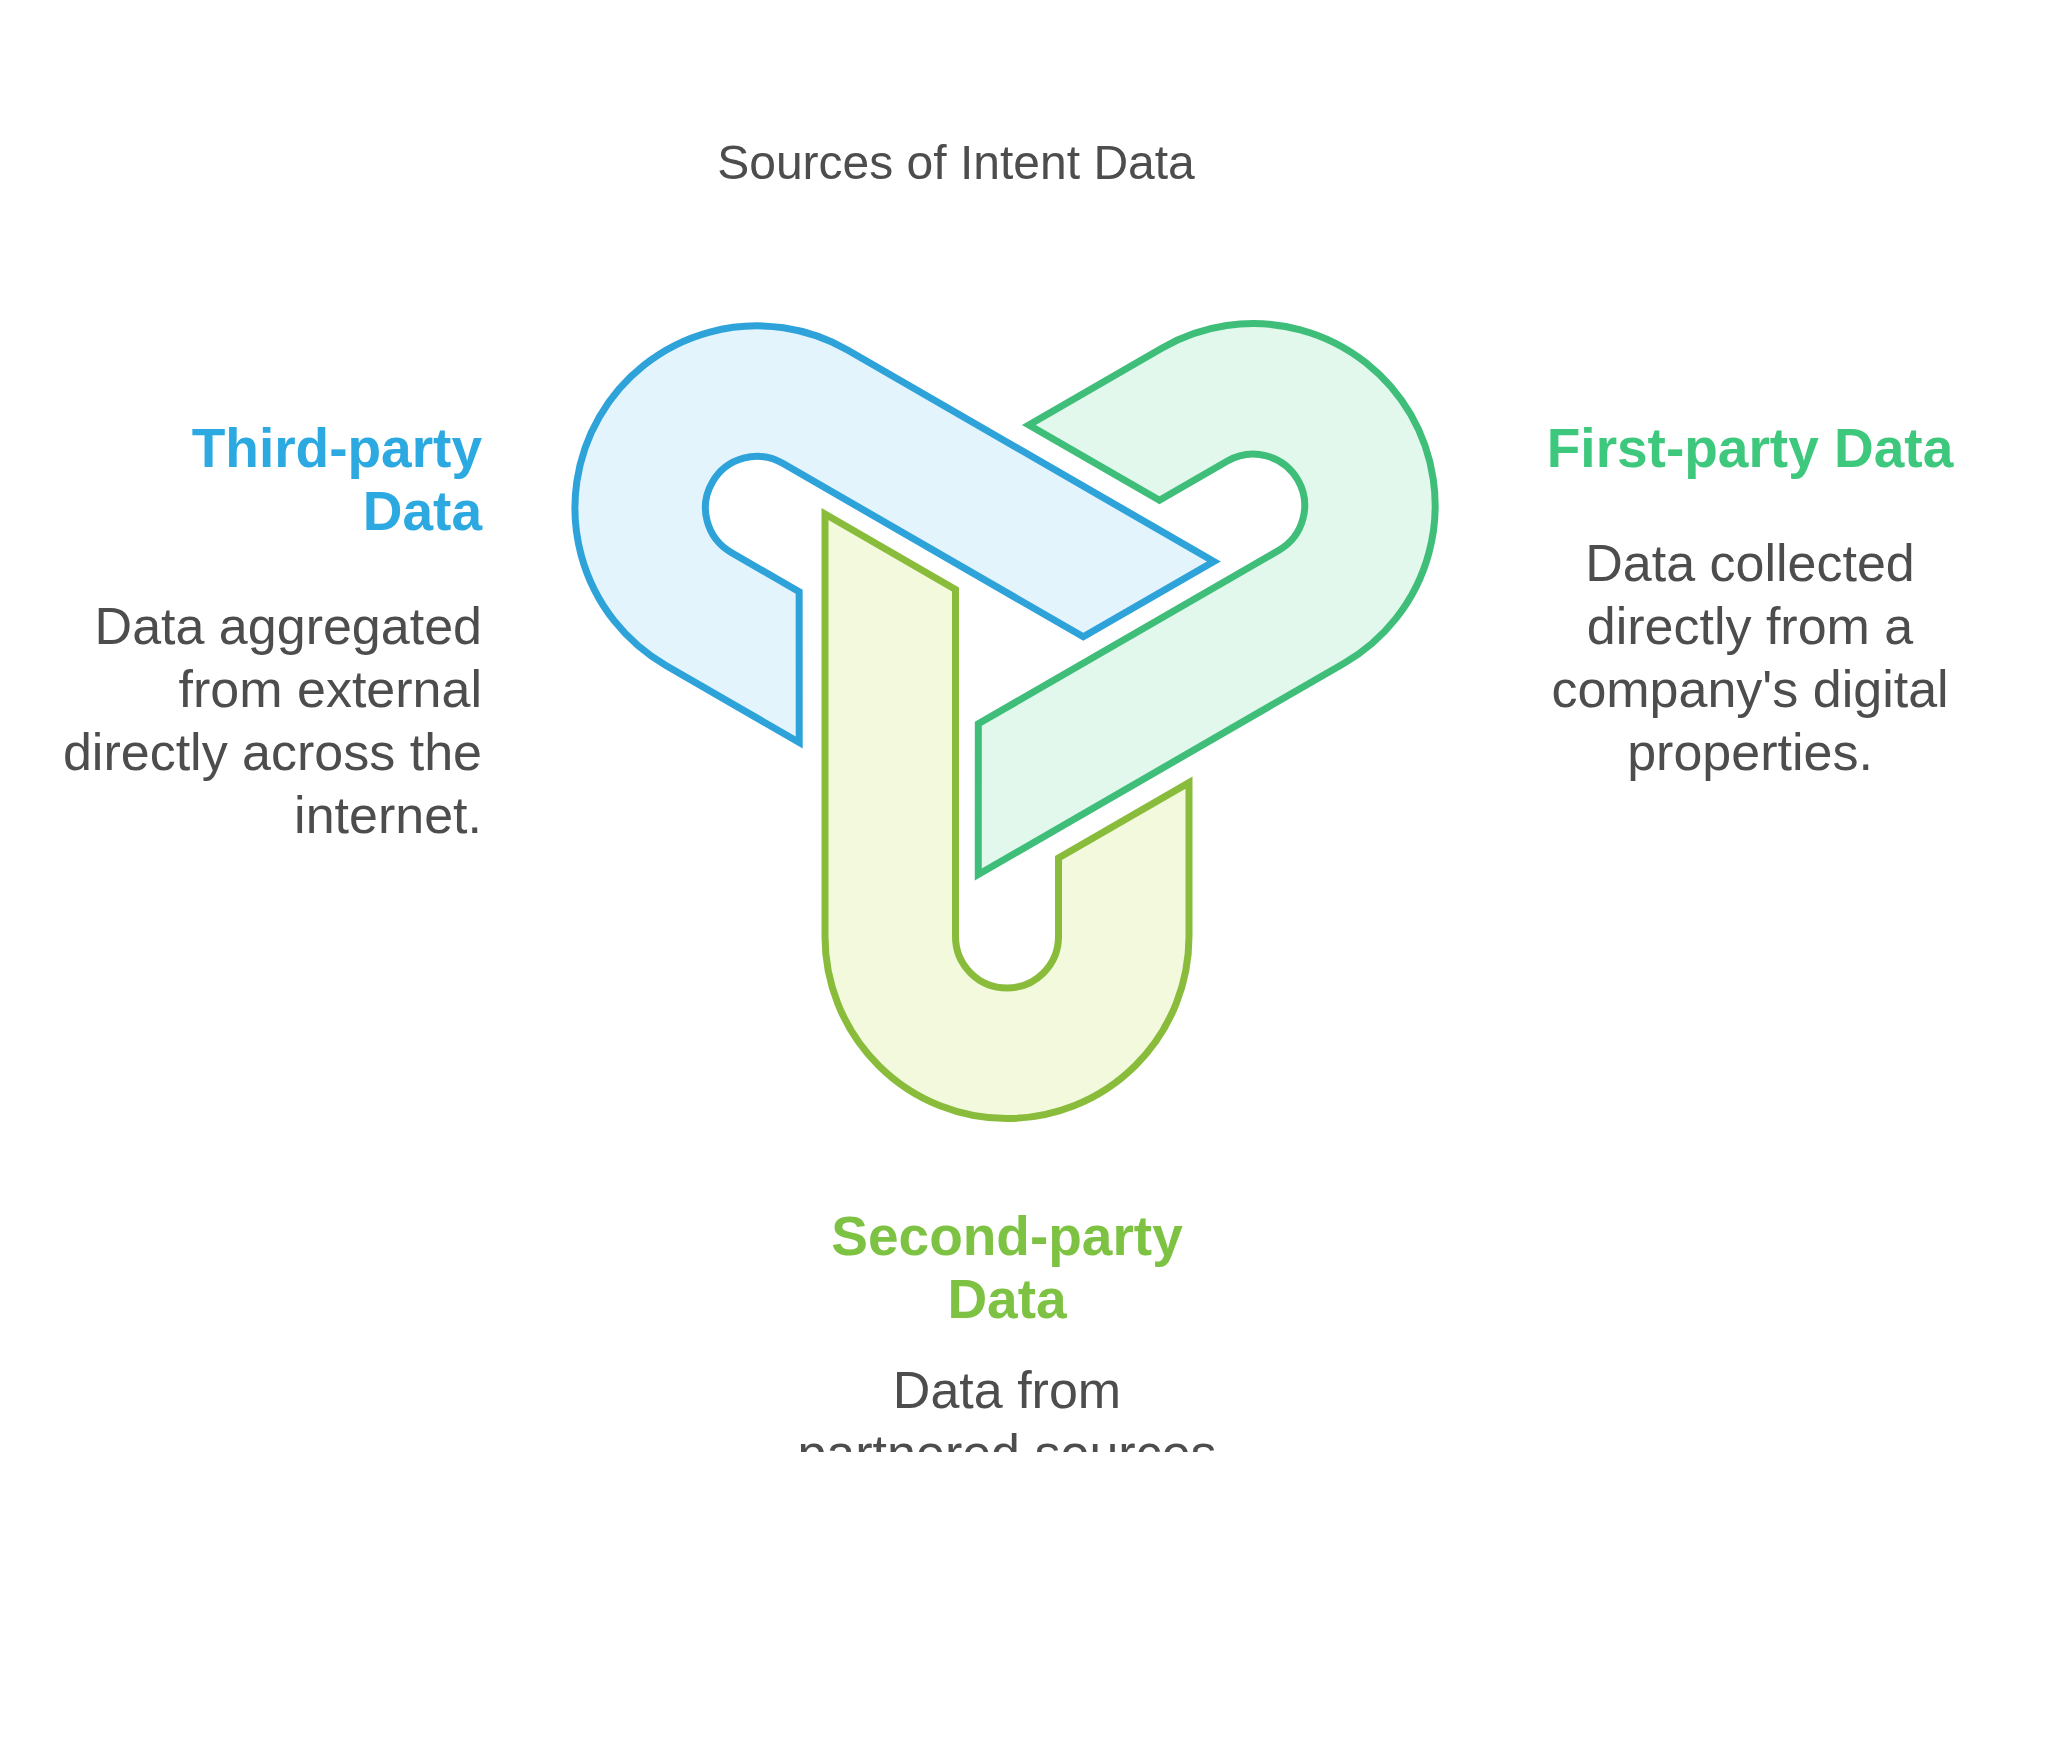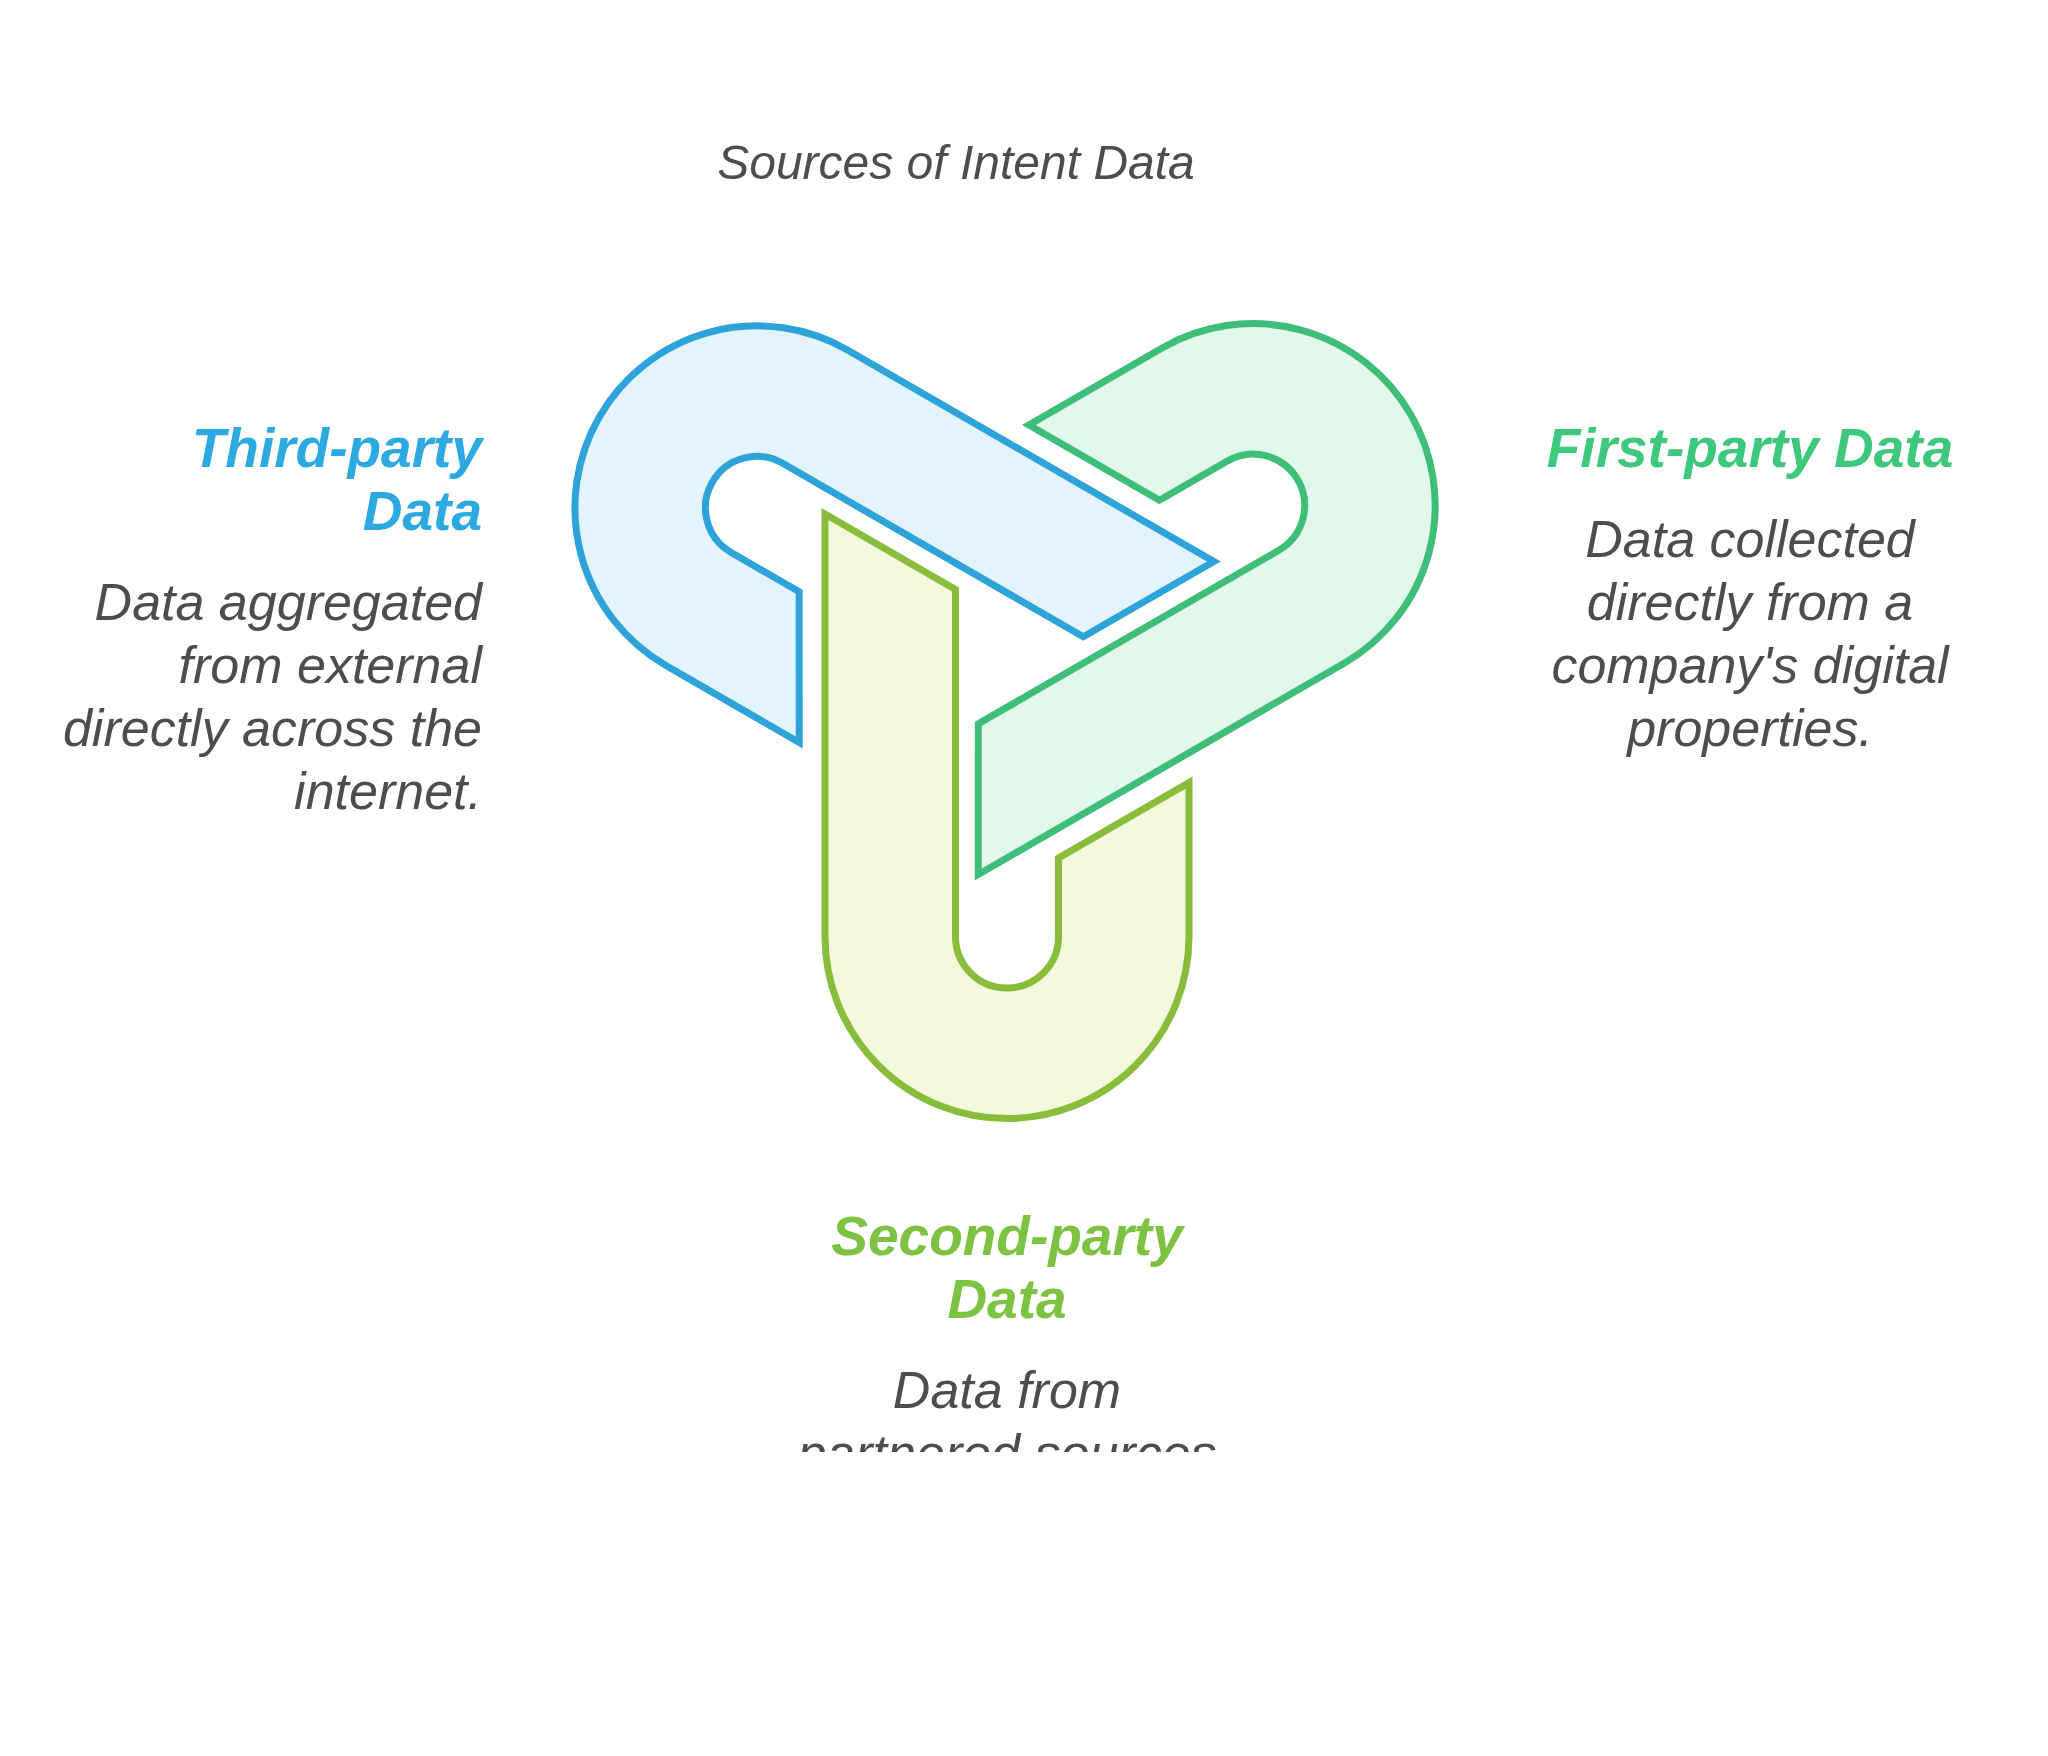--- a/index.html
+++ b/index.html
@@ -7,21 +7,20 @@
     padding: 0;
     background: #ffffff;
   }
   #canvas {
     position: relative;
     width: 2048px;
     height: 1452px;
     background: var(--background, #ffffff);
     font-family: "Liberation Sans", sans-serif;
     overflow: hidden;
-    font-style: italic;
   }
   .title {
     position: absolute;
     top: 139px;
     left: 956px;
     transform: translateX(-50%);
     font-size: 48px;
     line-height: 48px;
     color: var(--text, #4D4D4D);
     white-space: nowrap;
@@ -46,21 +45,21 @@
   }
   .block .heading {
     font-size: 55px;
     line-height: 63px;
     font-weight: bold;
     margin-top: 31px;
   }
   .heading.third  { color: var(--third-heading,  #2BA9E0); }
   .heading.first  { color: var(--first-heading,  #3EC87D); }
   .heading.second { color: var(--second-heading, #7DC242); }
-  .block .body { margin-top: 28px; }
+  .block .body { margin-top: 52px; }
   .block-left {
     top: 386px;
     right: 1566px;
     width: 420px;
     text-align: right;
   }
   .block-right {
     top: 386px;
     left: 1535px;
     width: 430px;

